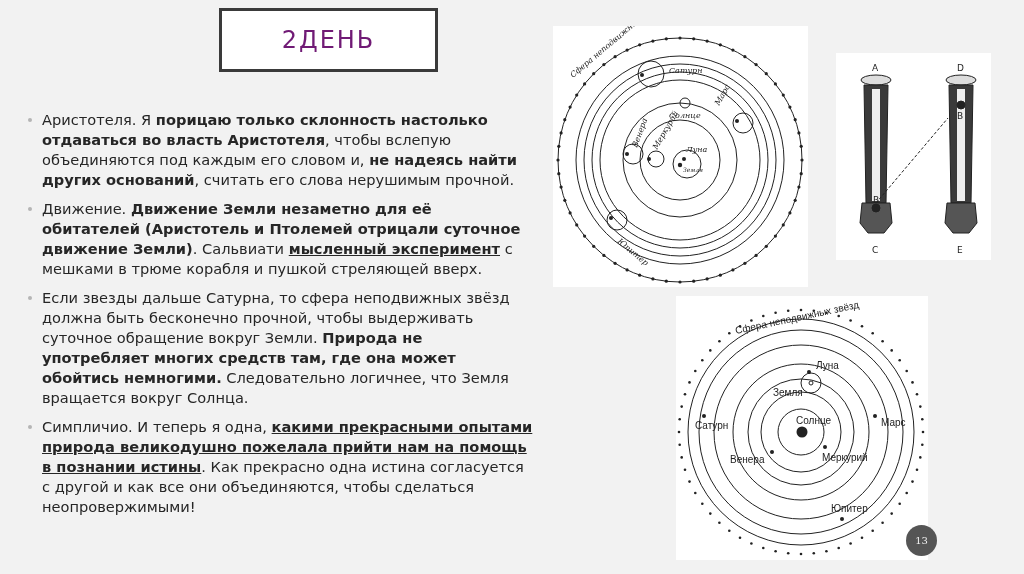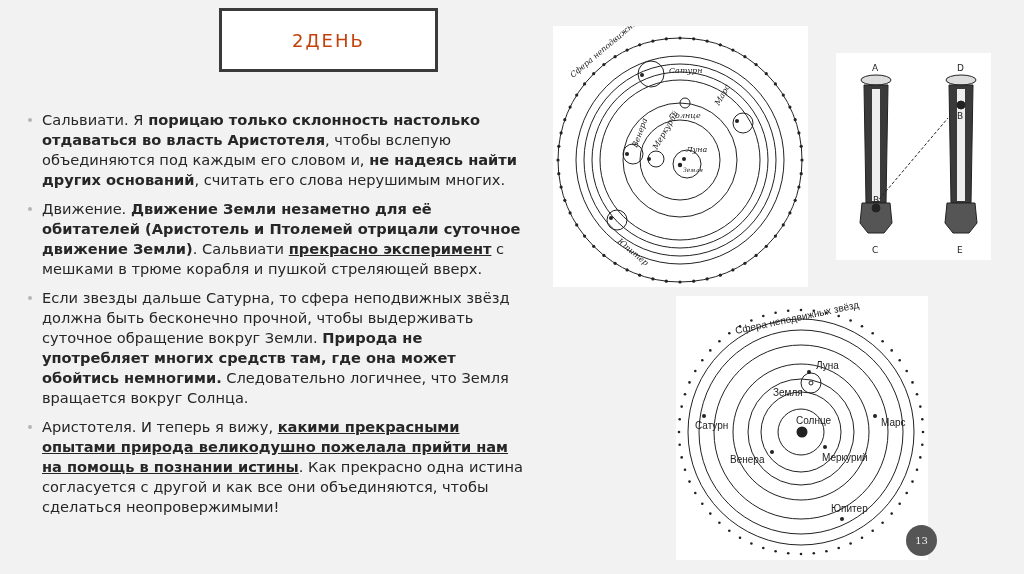--- a/index.html
+++ b/index.html
@@ -12,21 +12,21 @@
   }
   .title-box {
     position:absolute; left:219px; top:8px; width:219px; height:64px;
     box-sizing:border-box;
     border:3px solid #3a3a3a;
     background:#ffffff;
     display:flex; align-items:center; justify-content:center;
   }
   .title-box span {
     font-family:"DejaVu Sans", sans-serif;
-    font-size:18px; letter-spacing:2px; color:#c2410c;
+    font-size:24px; letter-spacing:2px; color:#701a75;
   }
   .content {
     position:absolute; left:28px; top:110px; width:505px;
   }
   .bullet {
     position:relative; padding-left:14px; margin-bottom:9px;
     font-size:14.6px; line-height:20px; color:#262626;
   }
   .bullet::before {
     content:""; position:absolute; left:0; top:8px;
@@ -46,24 +46,24 @@
   }
 </style>
 </head>
 <body>
 
 <div class="title-box">
   <span>2ДЕНЬ</span>
 </div>
 
 <div class="content" id="bullets">
-    <div class="bullet"><span>Сальвиати. Я </span><span class="b">порицаю только склонность настолько отдаваться во власть Аристотеля</span><span>, чтобы вслепую объединяются под каждым его словом и, </span><span class="b">не надеясь найти других оснований</span><span>, считать его слова нерушимым многих.</span></div>
-    <div class="bullet"><span>Движение. </span><span class="b">Движение Земли незаметно для её обитателей (Аристотель и Птолемей отрицали суточное движение Земли)</span><span>. Сальвиати </span><span class="b u">прекрасно эксперимент</span><span> с мешками в трюме корабля и пушкой стреляющей вверх.</span></div>
+    <div class="bullet"><span>Аристотеля. Я </span><span class="b">порицаю только склонность настолько отдаваться во власть Аристотеля</span><span>, чтобы вслепую объединяются под каждым его словом и, </span><span class="b">не надеясь найти других оснований</span><span>, считать его слова нерушимым прочной.</span></div>
+    <div class="bullet"><span>Движение. </span><span class="b">Движение Земли незаметно для её обитателей (Аристотель и Птолемей отрицали суточное движение Земли)</span><span>. Сальвиати </span><span class="b u">мысленный эксперимент</span><span> с мешками в трюме корабля и пушкой стреляющей вверх.</span></div>
     <div class="bullet"><span>Если звезды дальше Сатурна, то сфера неподвижных звёзд должна быть бесконечно прочной, чтобы выдерживать суточное обращение вокруг Земли. </span><span class="b">Природа не употребляет многих средств там, где она может обойтись немногими.</span><span> Следовательно логичнее, что Земля вращается вокруг Солнца.</span></div>
-    <div class="bullet"><span>Аристотеля. И теперь я вижу, </span><span class="b u">какими прекрасными опытами природа великодушно пожелала прийти нам на помощь в познании истины</span><span>. Как прекрасно одна истина согласуется с другой и как все они объединяются, чтобы сделаться неопровержимыми!</span></div>
+    <div class="bullet"><span>Симпличио. И теперь я одна, </span><span class="b u">какими прекрасными опытами природа великодушно пожелала прийти нам на помощь в познании истины</span><span>. Как прекрасно одна истина согласуется с другой и как все они объединяются, чтобы сделаться неопровержимыми!</span></div>
   </div>
 
 <div class="pic" style="left:553px;top:26px;width:255px;height:261px;">
   <svg width="255" height="261" viewBox="0 0 255 261">
     <g fill="none" stroke="#222" stroke-width="1">
       <circle cx="127" cy="134" r="122"></circle>
       <circle cx="127" cy="134" r="104"></circle>
       <circle cx="127" cy="134" r="96"></circle>
       <circle cx="127" cy="134" r="88"></circle>
       <circle cx="127" cy="134" r="80"></circle>

